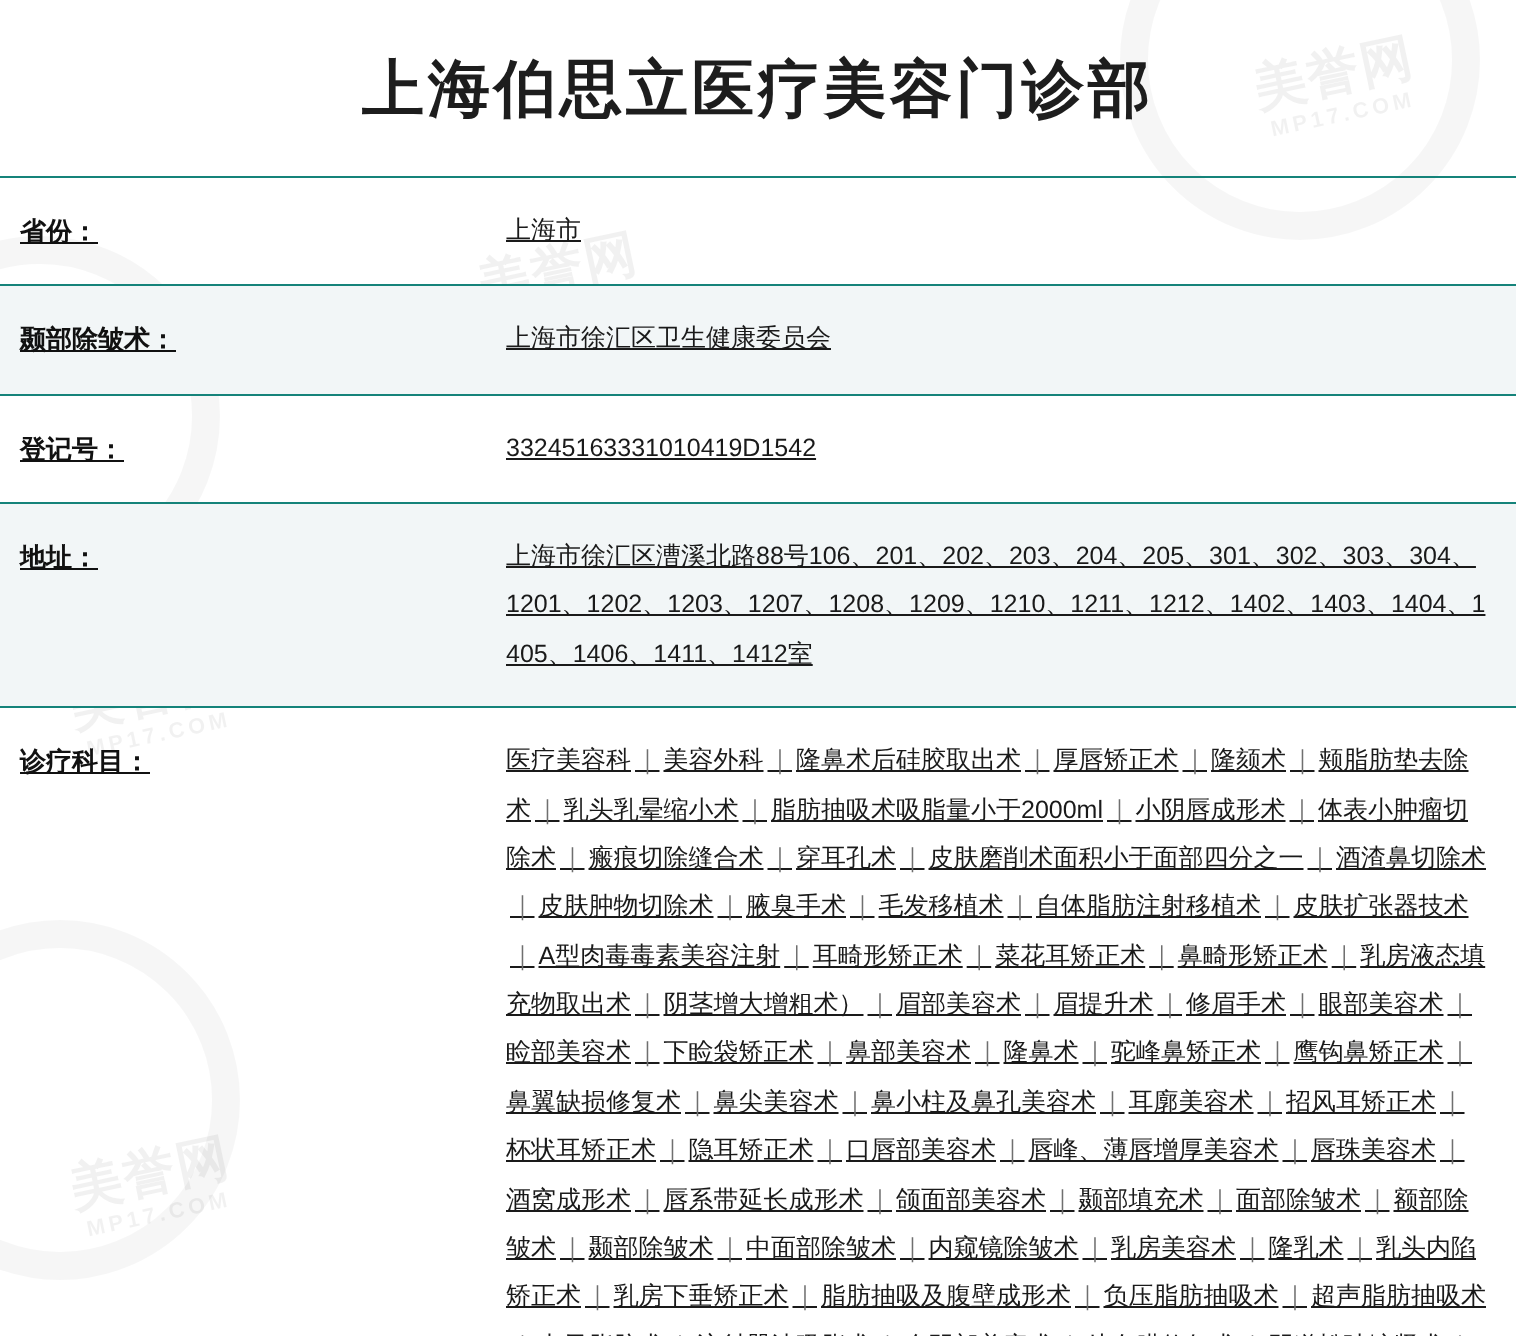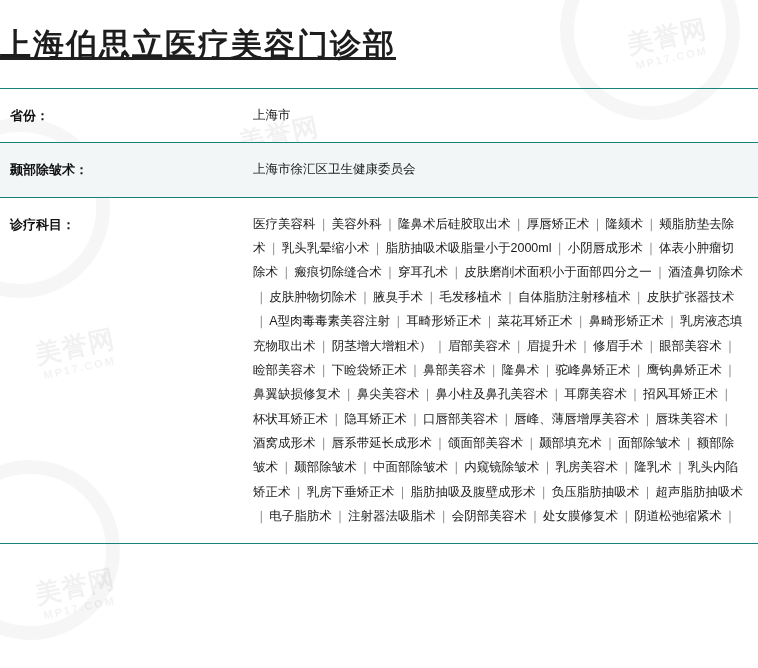--- a/index.html
+++ b/index.html
@@ -32,24 +32,23 @@
     position: absolute;
     border: 14px solid rgba(0,0,0,0.035);
     border-radius: 50%;
     pointer-events: none;
     z-index: 4;
   }
 
   
   .title-band {
     padding: 24px 0 22px 0;
-    text-align: left;
+    text-align: center;
     position: relative;
     z-index: 8;
-    text-decoration: underline;
   }
   .title-band h1 {
     margin: 0;
     font-size: 31px;
     font-weight: bold;
     letter-spacing: 2px;
     color: #1d1d1d;
     font-family: "DejaVu Sans", "Liberation Sans", sans-serif;
   }
 
@@ -61,20 +60,21 @@
     z-index: 8;
     background: transparent;
   }
   .info-table tr { border-top: 1px solid #15837a; }
   .info-table tr:last-child { border-bottom: 1px solid #15837a; }
   .info-table td {
     vertical-align: top;
     padding: 14px 8px 14px 8px;
     font-size: 12.5px;
     line-height: 1.95;
+    text-decoration: underline;
   }
   td.label {
     width: 245px;
     padding-left: 10px;
     font-weight: bold;
     color: #111;
     white-space: nowrap;
     font-size: 13px;
   }
   td.value {
@@ -119,17 +119,25 @@
   <tbody>
     <tr>
       <td class="label">省份：</td>
       <td class="value">上海市</td>
     </tr>
     <tr class="alt">
       <td class="label">颞部除皱术：</td>
       <td class="value">上海市徐汇区卫生健康委员会</td>
     </tr>
     <tr>
+      <td class="label">登记号：</td>
+      <td class="value">33245163331010419D1542</td>
+    </tr>
+    <tr class="alt">
+      <td class="label">地址：</td>
+      <td class="value">上海市徐汇区漕溪北路88号106、201、202、203、204、205、301、302、303、304、1201、1202、1203、1207、1208、1209、1210、1211、1212、1402、1403、1404、1405、1406、1411、1412室</td>
+    </tr>
+    <tr>
       <td class="label">诊疗科目：</td>
       <td class="value scope" id="scope-list"><span>医疗美容科</span><span class="sep">｜</span><span>美容外科</span><span class="sep">｜</span><span>隆鼻术后硅胶取出术</span><span class="sep">｜</span><span>厚唇矫正术</span><span class="sep">｜</span><span>隆颏术</span><span class="sep">｜</span><span>颊脂肪垫去除术</span><span class="sep">｜</span><span>乳头乳晕缩小术</span><span class="sep">｜</span><span>脂肪抽吸术吸脂量小于2000ml</span><span class="sep">｜</span><span>小阴唇成形术</span><span class="sep">｜</span><span>体表小肿瘤切除术</span><span class="sep">｜</span><span>瘢痕切除缝合术</span><span class="sep">｜</span><span>穿耳孔术</span><span class="sep">｜</span><span>皮肤磨削术面积小于面部四分之一</span><span class="sep">｜</span><span>酒渣鼻切除术</span><span class="sep">｜</span><span>皮肤肿物切除术</span><span class="sep">｜</span><span>腋臭手术</span><span class="sep">｜</span><span>毛发移植术</span><span class="sep">｜</span><span>自体脂肪注射移植术</span><span class="sep">｜</span><span>皮肤扩张器技术</span><span class="sep">｜</span><span>A型肉毒毒素美容注射</span><span class="sep">｜</span><span>耳畸形矫正术</span><span class="sep">｜</span><span>菜花耳矫正术</span><span class="sep">｜</span><span>鼻畸形矫正术</span><span class="sep">｜</span><span>乳房液态填充物取出术</span><span class="sep">｜</span><span>阴茎增大增粗术）</span><span class="sep">｜</span><span>眉部美容术</span><span class="sep">｜</span><span>眉提升术</span><span class="sep">｜</span><span>修眉手术</span><span class="sep">｜</span><span>眼部美容术</span><span class="sep">｜</span><span>睑部美容术</span><span class="sep">｜</span><span>下睑袋矫正术</span><span class="sep">｜</span><span>鼻部美容术</span><span class="sep">｜</span><span>隆鼻术</span><span class="sep">｜</span><span>驼峰鼻矫正术</span><span class="sep">｜</span><span>鹰钩鼻矫正术</span><span class="sep">｜</span><span>鼻翼缺损修复术</span><span class="sep">｜</span><span>鼻尖美容术</span><span class="sep">｜</span><span>鼻小柱及鼻孔美容术</span><span class="sep">｜</span><span>耳廓美容术</span><span class="sep">｜</span><span>招风耳矫正术</span><span class="sep">｜</span><span>杯状耳矫正术</span><span class="sep">｜</span><span>隐耳矫正术</span><span class="sep">｜</span><span>口唇部美容术</span><span class="sep">｜</span><span>唇峰、薄唇增厚美容术</span><span class="sep">｜</span><span>唇珠美容术</span><span class="sep">｜</span><span>酒窝成形术</span><span class="sep">｜</span><span>唇系带延长成形术</span><span class="sep">｜</span><span>颌面部美容术</span><span class="sep">｜</span><span>颞部填充术</span><span class="sep">｜</span><span>面部除皱术</span><span class="sep">｜</span><span>额部除皱术</span><span class="sep">｜</span><span>颞部除皱术</span><span class="sep">｜</span><span>中面部除皱术</span><span class="sep">｜</span><span>内窥镜除皱术</span><span class="sep">｜</span><span>乳房美容术</span><span class="sep">｜</span><span>隆乳术</span><span class="sep">｜</span><span>乳头内陷矫正术</span><span class="sep">｜</span><span>乳房下垂矫正术</span><span class="sep">｜</span><span>脂肪抽吸及腹壁成形术</span><span class="sep">｜</span><span>负压脂肪抽吸术</span><span class="sep">｜</span><span>超声脂肪抽吸术</span><span class="sep">｜</span><span>电子脂肪术</span><span class="sep">｜</span><span>注射器法吸脂术</span><span class="sep">｜</span><span>会阴部美容术</span><span class="sep">｜</span><span>处女膜修复术</span><span class="sep">｜</span><span>阴道松弛缩紧术</span><span class="sep">｜</span></td>
     </tr>
   </tbody>
 </table>
 
 </body></html>

